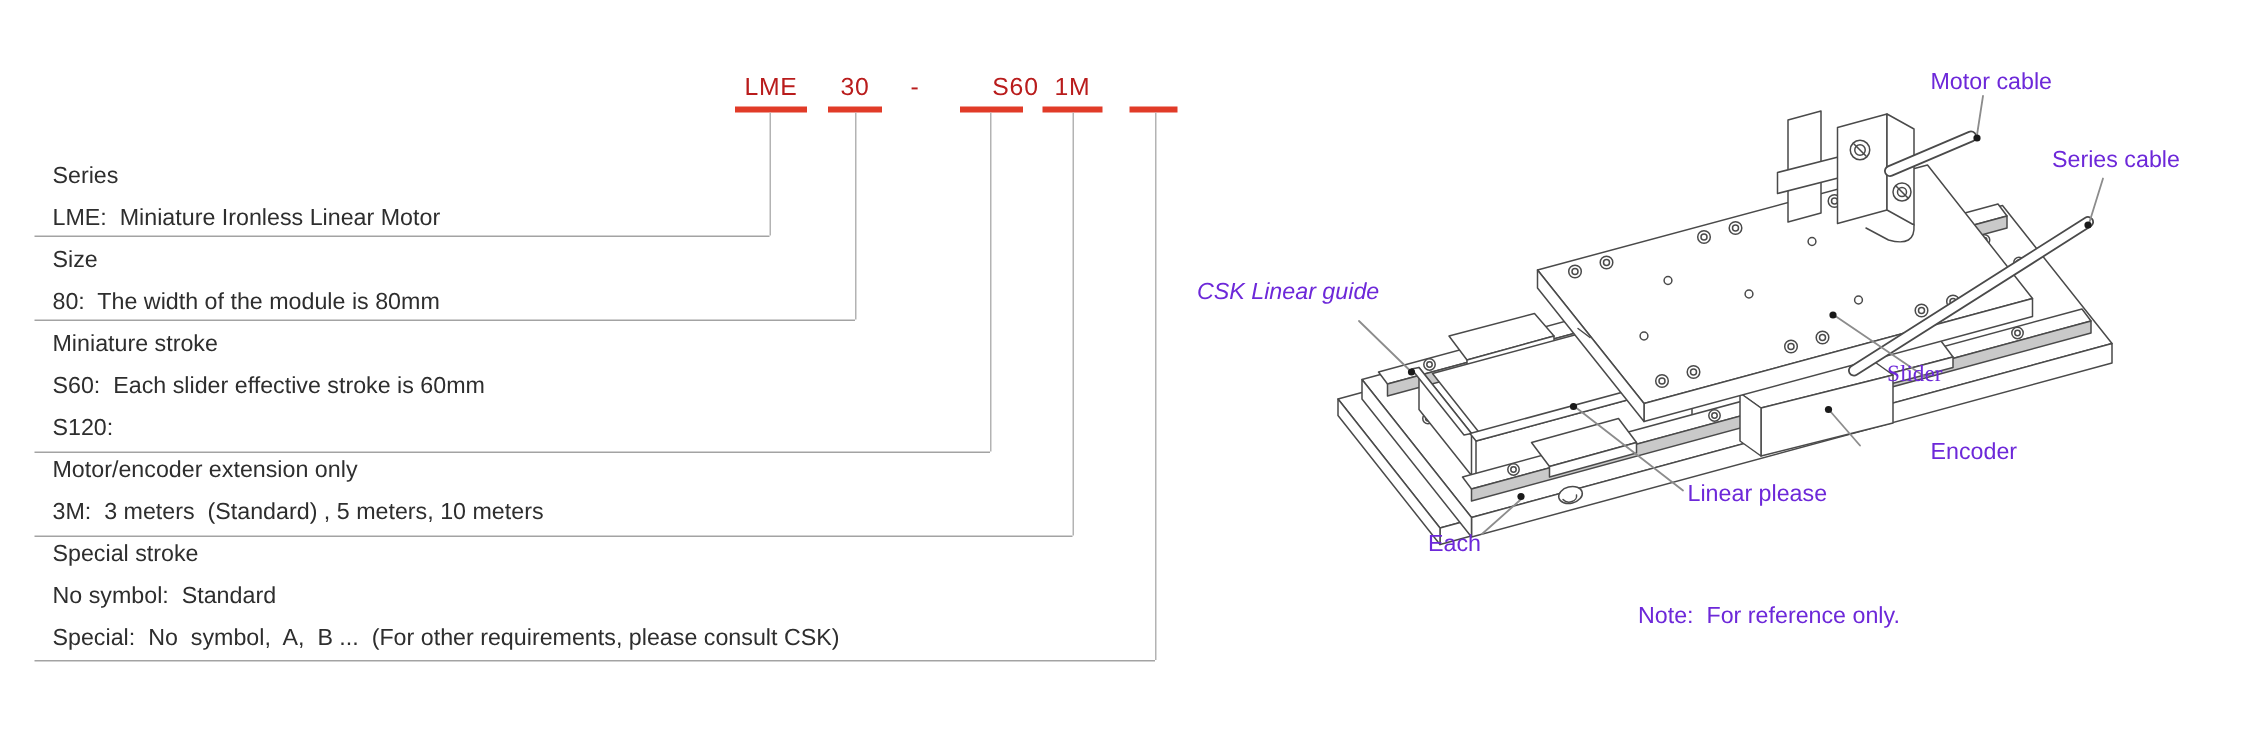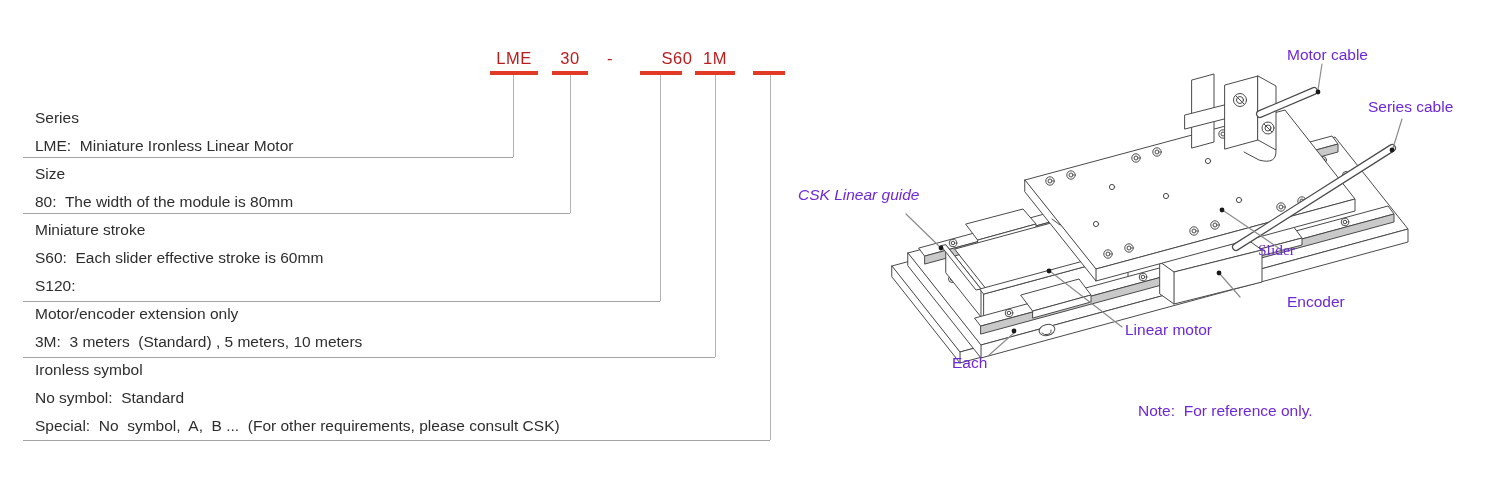--- a/index.html
+++ b/index.html
@@ -45,21 +45,21 @@
 
 <div class="row" style="top:104px;text-align:center;">Series</div>
 <div class="row" style="top:132px;">LME:  Miniature Ironless Linear Motor</div>
 <div class="row" style="top:160px;">Size</div>
 <div class="row" style="top:188px;">80:  The width of the module is 80mm</div>
 <div class="row" style="top:216px;">Miniature stroke</div>
 <div class="row" style="top:244px;">S60:  Each slider effective stroke is 60mm</div>
 <div class="row" style="top:272px;">S120:</div>
 <div class="row" style="top:300px;">Motor/encoder extension only</div>
 <div class="row" style="top:328px;">3M:  3 meters  (Standard) , 5 meters, 10 meters</div>
-<div class="row" style="top:356px;">Ironless symbol</div>
+<div class="row" style="top:356px;">Special stroke</div>
 <div class="row" style="top:384px;">No symbol:  Standard</div>
 <div class="row" style="top:412px;">Special:  No  symbol,  A,  B ...  (For other requirements, please consult CSK)</div>
 
 <div class="sep" style="top:157px;width:490px;"></div>
 <div class="sep" style="top:213px;width:547px;"></div>
 <div class="sep" style="top:301px;width:637px;"></div>
 <div class="sep" style="top:357px;width:692px;"></div>
 <div class="sep" style="top:440px;width:747px;"></div>
 
 <svg style="left:870px;top:40px;width:630px;height:380px;" viewBox="870 40 630 380" fill="none" stroke-linejoin="round" stroke-linecap="round">
@@ -239,15 +239,15 @@
     <circle cx="1049" cy="271" r="2.4"></circle>
     <circle cx="1014" cy="331" r="2.4"></circle>
   </g>
 </svg>
 
 <div class="dlabel" style="left:1287px;top:46px;">Motor cable</div>
 <div class="dlabel" style="left:1368px;top:98px;">Series cable</div>
 <div class="dlabel" style="left:798px;top:186px;font-style:italic;">CSK Linear guide</div>
 <div class="dlabel" style="left:1258px;top:241px;font-family:Liberation Serif, serif;">Slider</div>
 <div class="dlabel" style="left:1287px;top:293px;">Encoder</div>
-<div class="dlabel" style="left:1125px;top:321px;">Linear motor</div>
+<div class="dlabel" style="left:1125px;top:321px;">Linear please</div>
 <div class="dlabel" style="left:952px;top:354px;">Each</div>
-<div class="dlabel" style="left:1138px;top:402px;">Note:  For reference only.</div>
+<div class="dlabel" style="left:1092px;top:402px;">Note:  For reference only.</div>
 
 </body></html>

